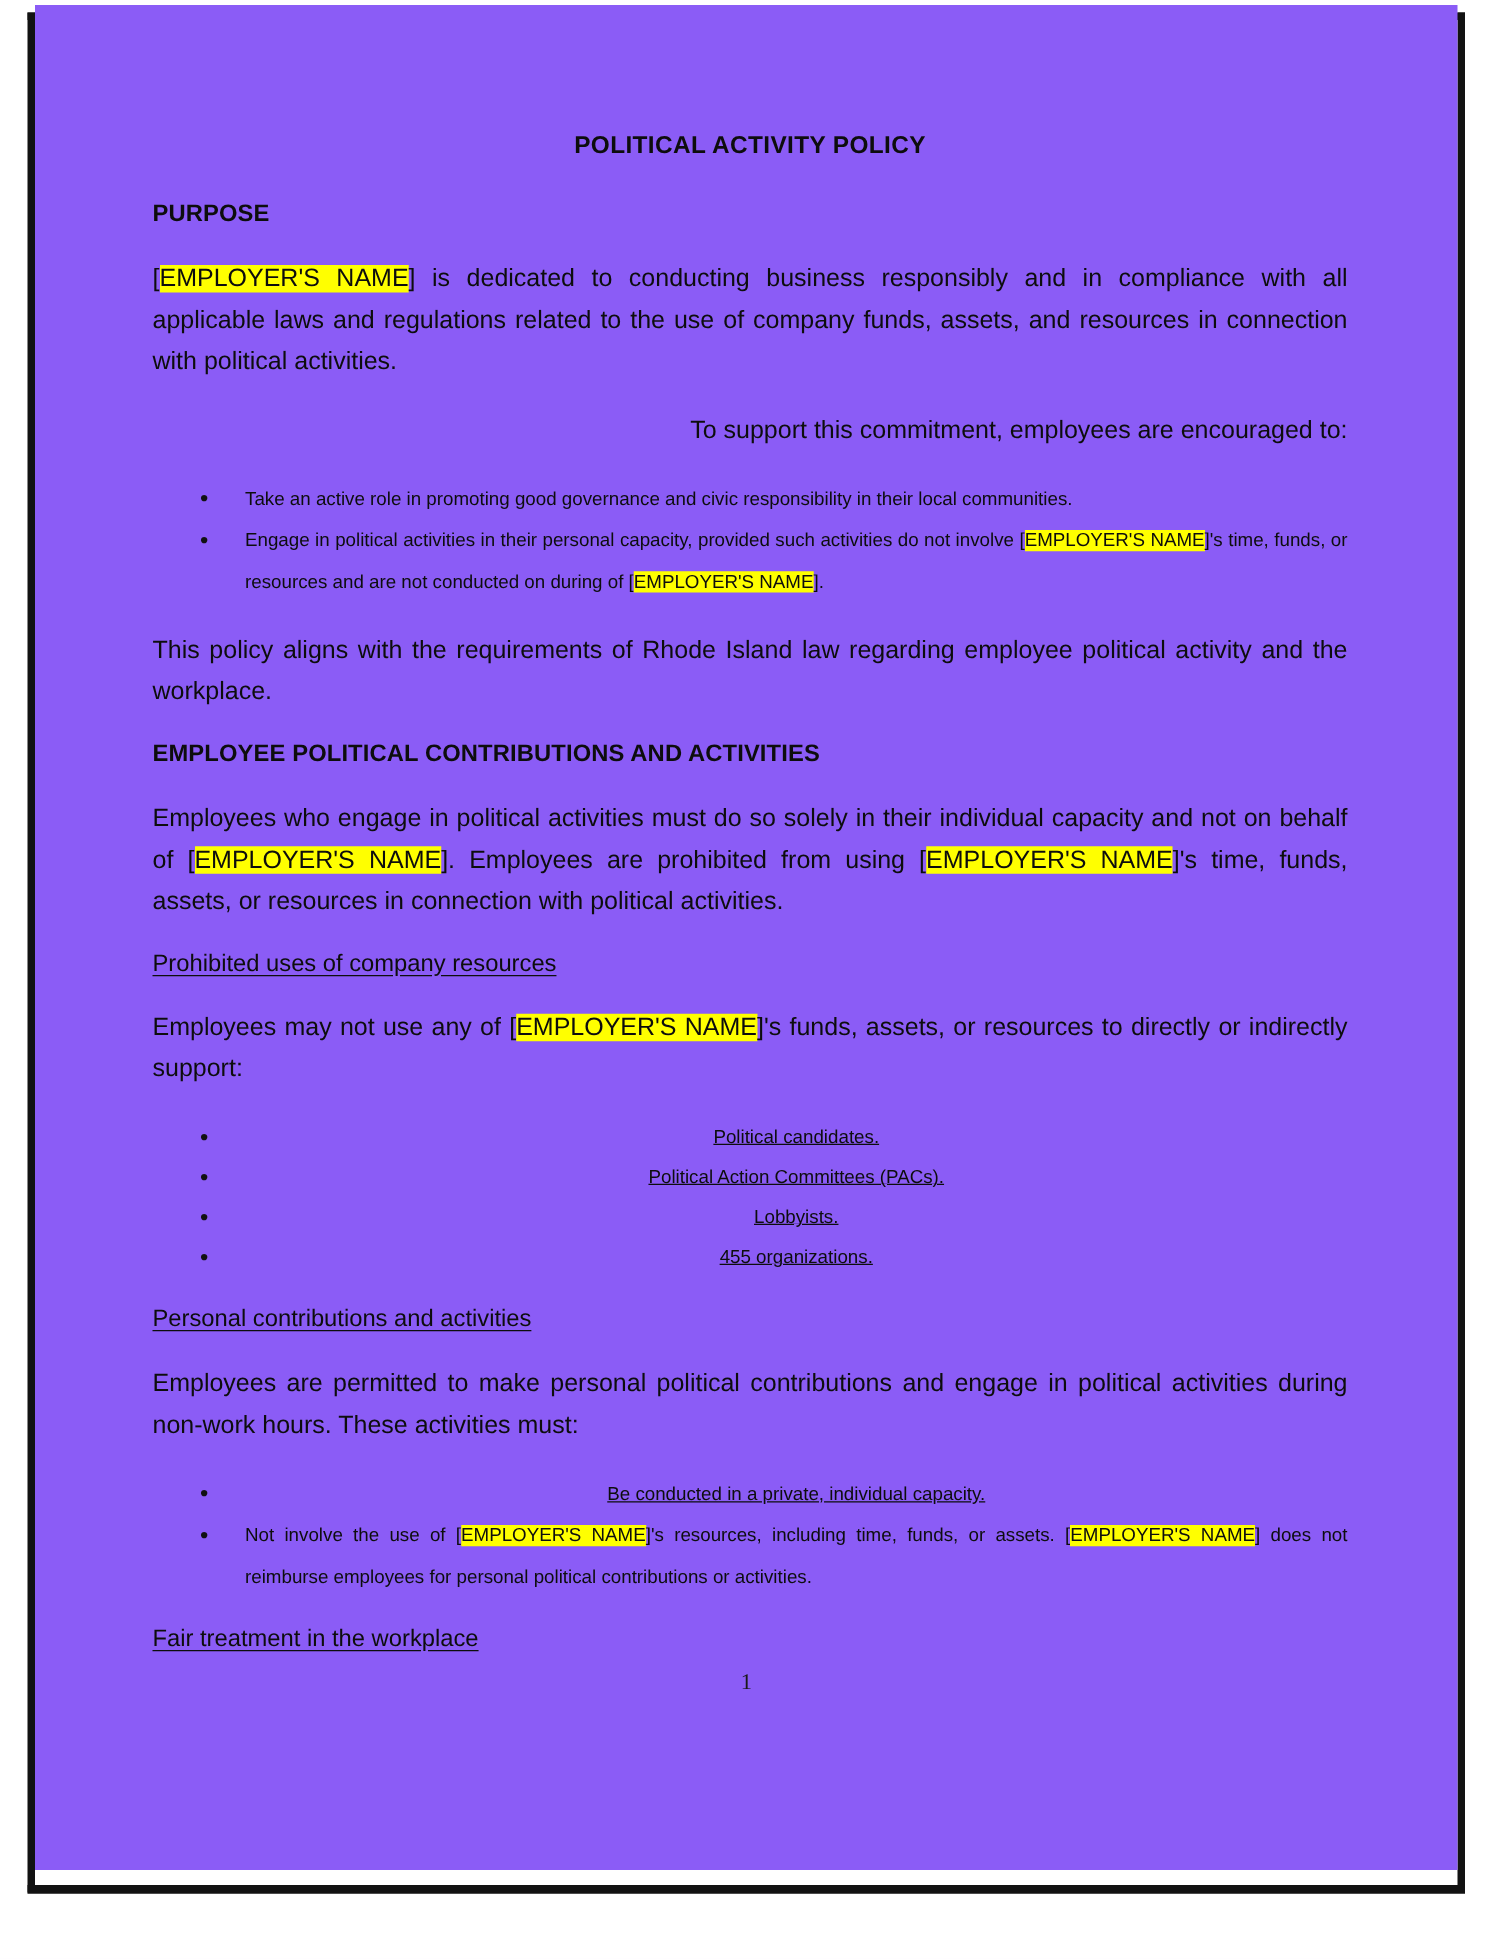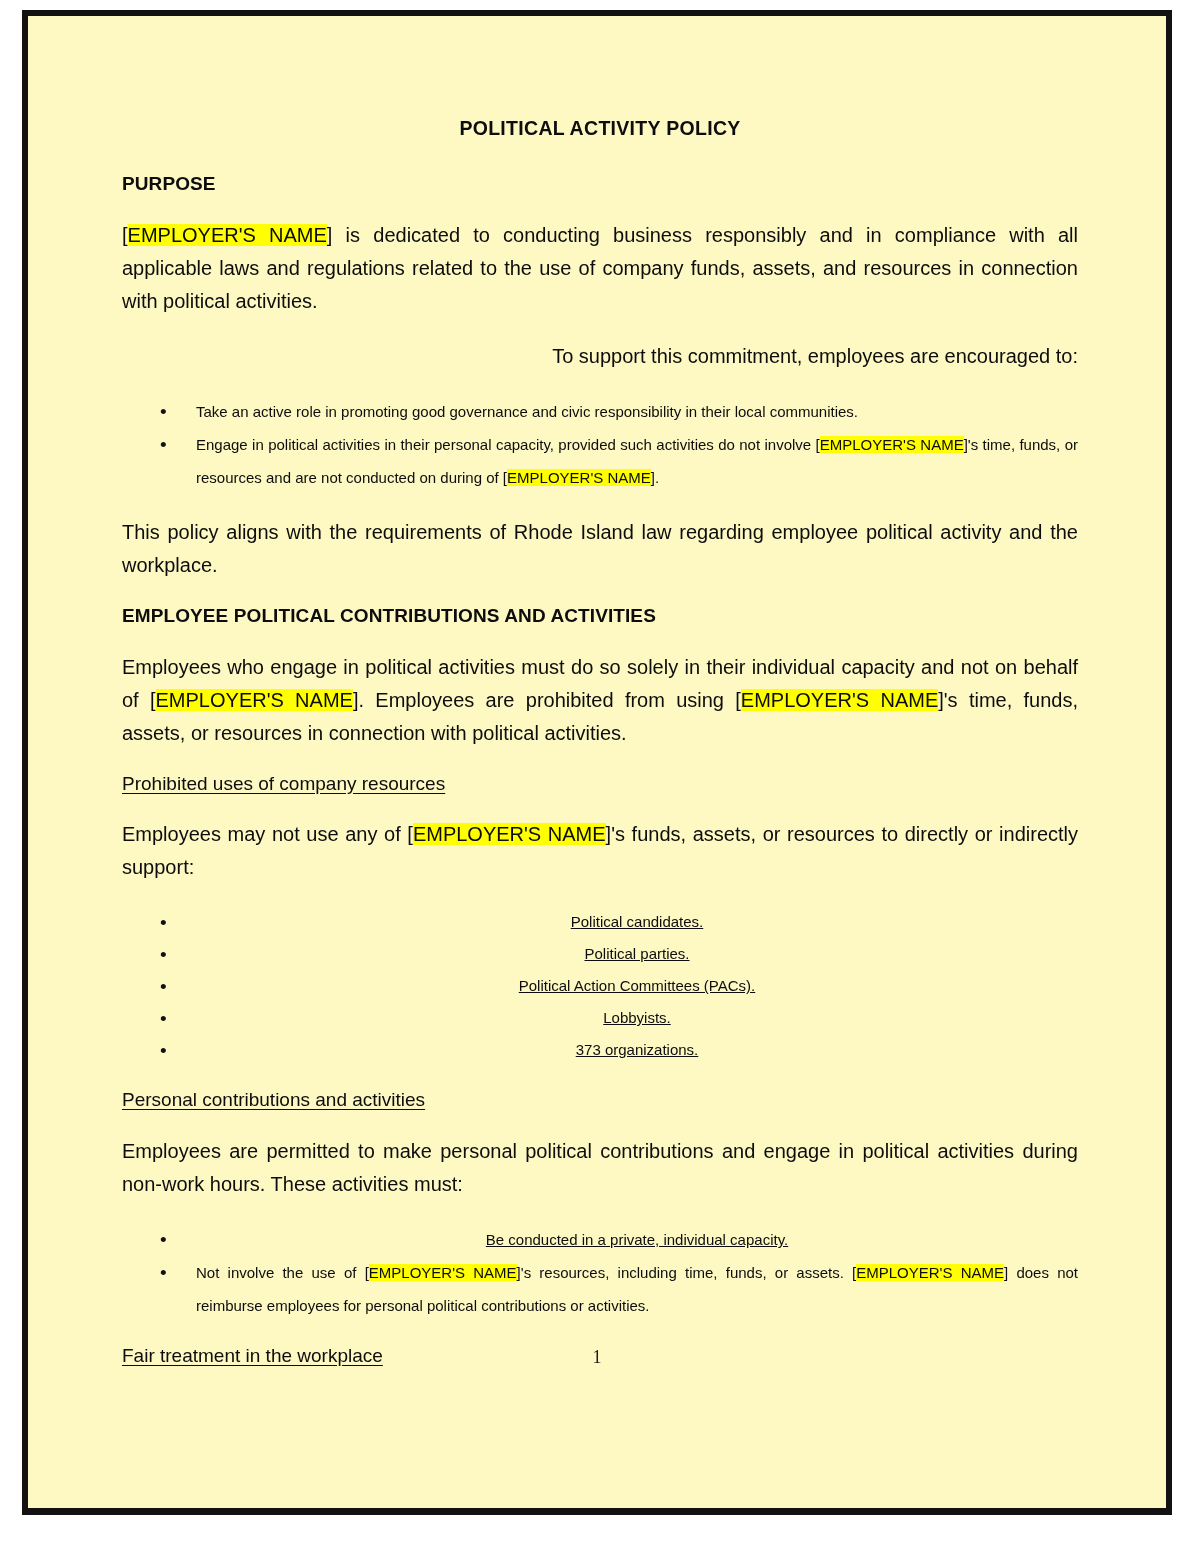--- a/index.html
+++ b/index.html
@@ -26,24 +26,24 @@
 
   
   .edge-left  { position: absolute; left: 22px;  top: 10px;  width: 6px;  height: 1504px; background: #121212; }
   .edge-right { position: absolute; left: 1166px;top: 10px;  width: 6px;  height: 1504px; background: #121212; }
   .edge-top   { position: absolute; left: 22px;  top: 10px;  width: 1150px; height: 6px; background: #121212; }
   .edge-bottom{ position: absolute; left: 22px;  top: 1508px;width: 1150px; height: 7px; background: #121212; }
 
   .sheet {
     position: absolute;
     left: 28px;
-    top: 16px;
+    top: 4px;
     width: 1138px;
     height: 1492px;
-    background: #fef9c3;
+    background: #8b5cf6;
     overflow: hidden;
   }
 
   .content {
     position: absolute;
     left: 94px;   
     top: 100px;   
     width: 956px; 
   }
 
@@ -166,24 +166,23 @@
       <p class="body-par"><span>Employees who engage in political activities must do so solely in their individual capacity and not on behalf of [</span><span class="hl">EMPLOYER'S NAME</span><span>]. Employees are prohibited from using [</span><span class="hl">EMPLOYER'S NAME</span><span>]'s time, funds, assets, or resources in connection with political activities.</span></p>
 
       <div class="sub-heading-wrap">
         <span class="sub-heading">Prohibited uses of company resources</span>
       </div>
 
       <p class="body-par"><span>Employees may not use any of [</span><span class="hl">EMPLOYER'S NAME</span><span>]'s funds, assets, or resources to directly or indirectly support:</span></p>
 
       <ul class="bullets tight">
         <li class="left-al">Political candidates.</li>
-        <li class="left-al">Political parties.</li>
         <li class="left-al">Political Action Committees (PACs).</li>
         <li class="left-al">Lobbyists.</li>
-        <li class="left-al">373 organizations.</li>
+        <li class="left-al">455 organizations.</li>
       </ul>
 
       <div class="sub-heading-wrap">
         <span class="sub-heading">Personal contributions and activities</span>
       </div>
 
       <p class="body-par">Employees are permitted to make personal political contributions and engage in political activities during non-work hours. These activities must:</p>
 
       <ul class="bullets">
         <li class="left-al">Be conducted in a private, individual capacity.</li>

